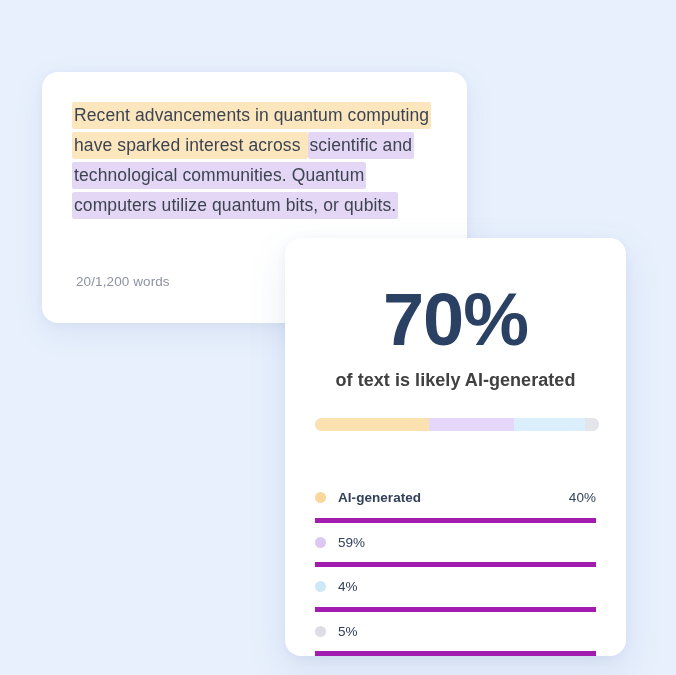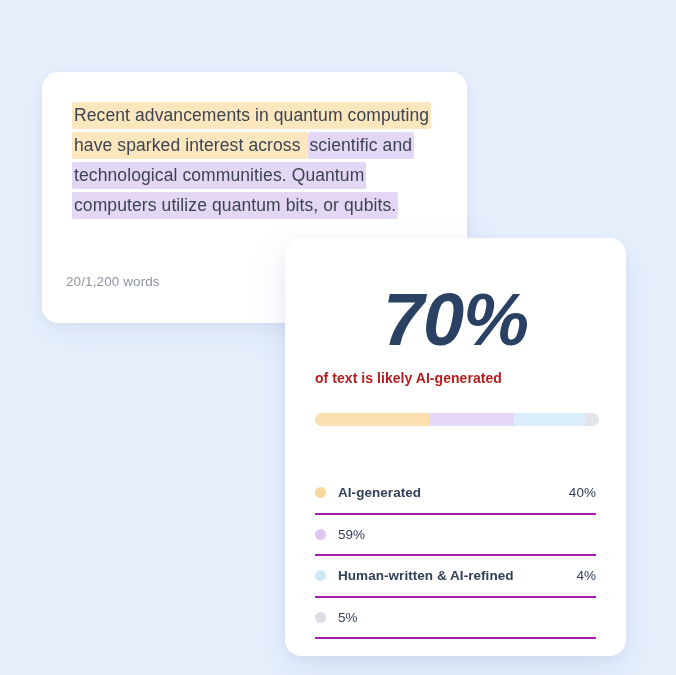--- a/index.html
+++ b/index.html
@@ -46,21 +46,21 @@
     padding: 3px 2px 4px 2px;
     border-radius: 2px;
     box-decoration-break: clone;
     -webkit-box-decoration-break: clone;
   }
   .hl-ai       { background: #fbe6bd; }
   .hl-airef    { background: #e4d7f5; }
 
   #word-count {
     position: absolute;
-    left: 24px;
+    left: 34px;
     top: 202px;
     font-size: 13.5px;
     color: #8d93a3;
     letter-spacing: 0.1px;
   }
 
   
   #results-card {
     position: absolute;
     left: 285px;
@@ -76,26 +76,26 @@
   }
 
   #score-value {
     text-align: center;
     font-size: 74px;
     line-height: 0.92;
     font-weight: bold;
     color: #2b4163;
     letter-spacing: -1px;
     margin-top: 10px;
-    font-style: italic;
   }
   #score-caption {
-    font-size: 14px;
+    text-align: center;
+    font-size: 18px;
     font-weight: bold;
-    color: #b91c1c;
+    color: #404040;
     margin-top: 16px;
     letter-spacing: 0.05px;
   }
 
   
   #segment-bar {
     display: flex;
     margin-top: 27px;
     height: 13px;
     border-radius: 7px;
@@ -108,21 +108,21 @@
   #segment-bar .seg-part { height: 100%; }
 
   
   #legend {
     margin-top: 47px;
   }
   .legend-row {
     display: flex;
     align-items: center;
     height: 39.5px;
-    border-bottom: 2px solid #a21caf;
+    border-bottom: 5px solid #a21caf;
   }
   .legend-dot {
     width: 11px;
     height: 11px;
     border-radius: 50%;
     flex: 0 0 auto;
     margin-right: 12px;
   }
   .legend-label {
     flex: 1 1 auto;
@@ -172,21 +172,20 @@
           <span class="legend-dot" style="background: rgb(250, 215, 156);"></span>
           <span class="legend-label">AI-generated</span>
           <span class="legend-pct">40%</span>
         </div>
         <div class="legend-row">
           <span class="legend-dot" style="background: rgb(220, 200, 242);"></span>
           <span class="legend-pct">59%</span>
         </div>
         <div class="legend-row">
           <span class="legend-dot" style="background: rgb(207, 232, 248);"></span>
-          <span class="legend-label">Human-written &amp; AI-refined</span>
           <span class="legend-pct">4%</span>
         </div>
         <div class="legend-row">
           <span class="legend-dot" style="background: rgb(220, 222, 228);"></span>
           <span class="legend-pct">5%</span>
         </div>
       </div>
   </div>
 
 </div>

